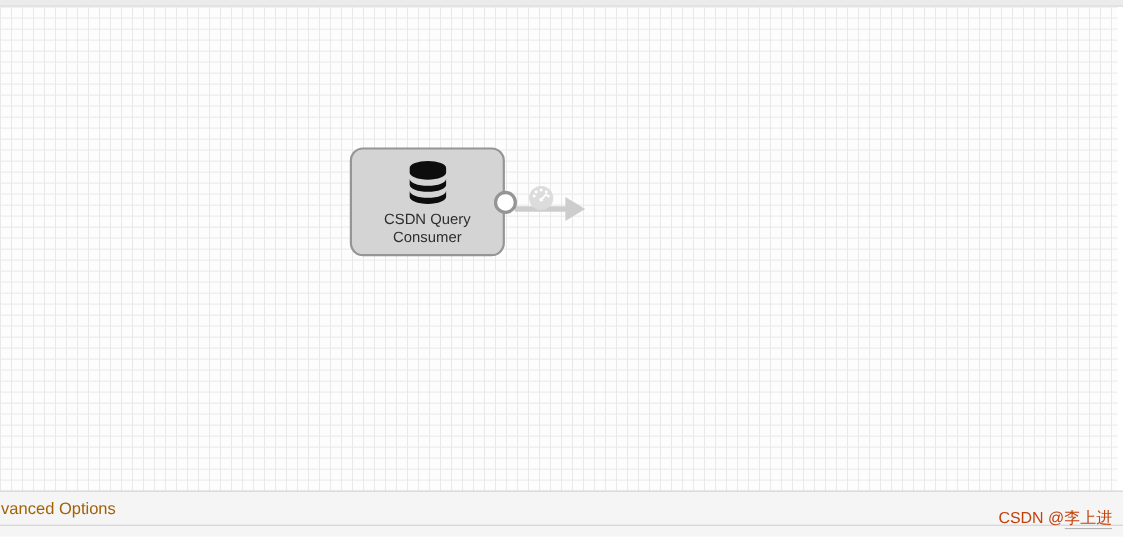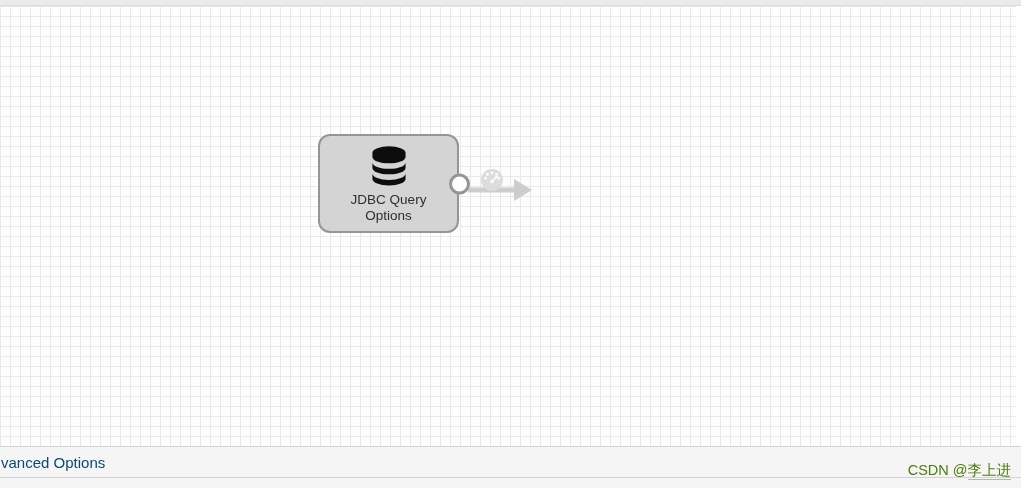--- a/index.html
+++ b/index.html
@@ -103,31 +103,31 @@
   }
   .bottom-header {
     height: 30px;
     border-bottom: 1px solid #d2d2d2;
     display: flex;
     align-items: center;
   }
   .bottom-header-label {
     margin-left: 1px;
     font-size: 15px;
-    color: #0c4a6e;
+    color: #a16207;
     white-space: nowrap;
     cursor: pointer;
   }
   
   .watermark {
     position: absolute;
     right: 10px;
     bottom: 8px;
     font-size: 14.5px;
-    color: #4d7c0f;
+    color: #c2410c;
     z-index: 6;
     white-space: nowrap;
   }
   .wm-name {
     border-bottom: 1px solid #b4b4b4;
     padding-bottom: 1px;
   }
 </style>
 </head>
 <body>
@@ -140,21 +140,21 @@
     <div class="grid-cover-right"></div>
 
     <div class="node node-consumer">
       <svg class="node-icon" viewBox="0 0 100 100" xmlns="http://www.w3.org/2000/svg">
         <g fill="#0d0d0d">
           <path d="M14,19 a36,14 0 0 1 72,0 v9 c0,8 -16,14 -36,14 s-36,-6 -36,-14 z"></path>
           <path d="M14,40 c0,8 16,14 36,14 s36,-6 36,-14 v12 c0,8 -16,14 -36,14 s-36,-6 -36,-14 z"></path>
           <path d="M14,64 c0,8 16,14 36,14 s36,-6 36,-14 v12 c0,8 -16,14 -36,14 s-36,-6 -36,-14 z"></path>
         </g>
       </svg>
-      <div class="node-label">JDBC Query Options</div>
+      <div class="node-label">CSDN Query Consumer</div>
       <div class="port port-out"></div>
     </div>
 
     <svg class="connector" viewBox="0 0 84 52" xmlns="http://www.w3.org/2000/svg">
       <line x1="10" y1="26" x2="57" y2="26" stroke="#cdcdcd" stroke-width="5"></line>
       <polygon points="56,15 74,26 56,37" fill="#cdcdcd"></polygon>
       <g>
         <circle cx="34" cy="16" r="11" fill="#dcdcdc"></circle>
         <circle cx="27.6" cy="14.2" r="1.4" fill="#ffffff"></circle>
         <circle cx="29.4" cy="10.4" r="1.4" fill="#ffffff"></circle>

